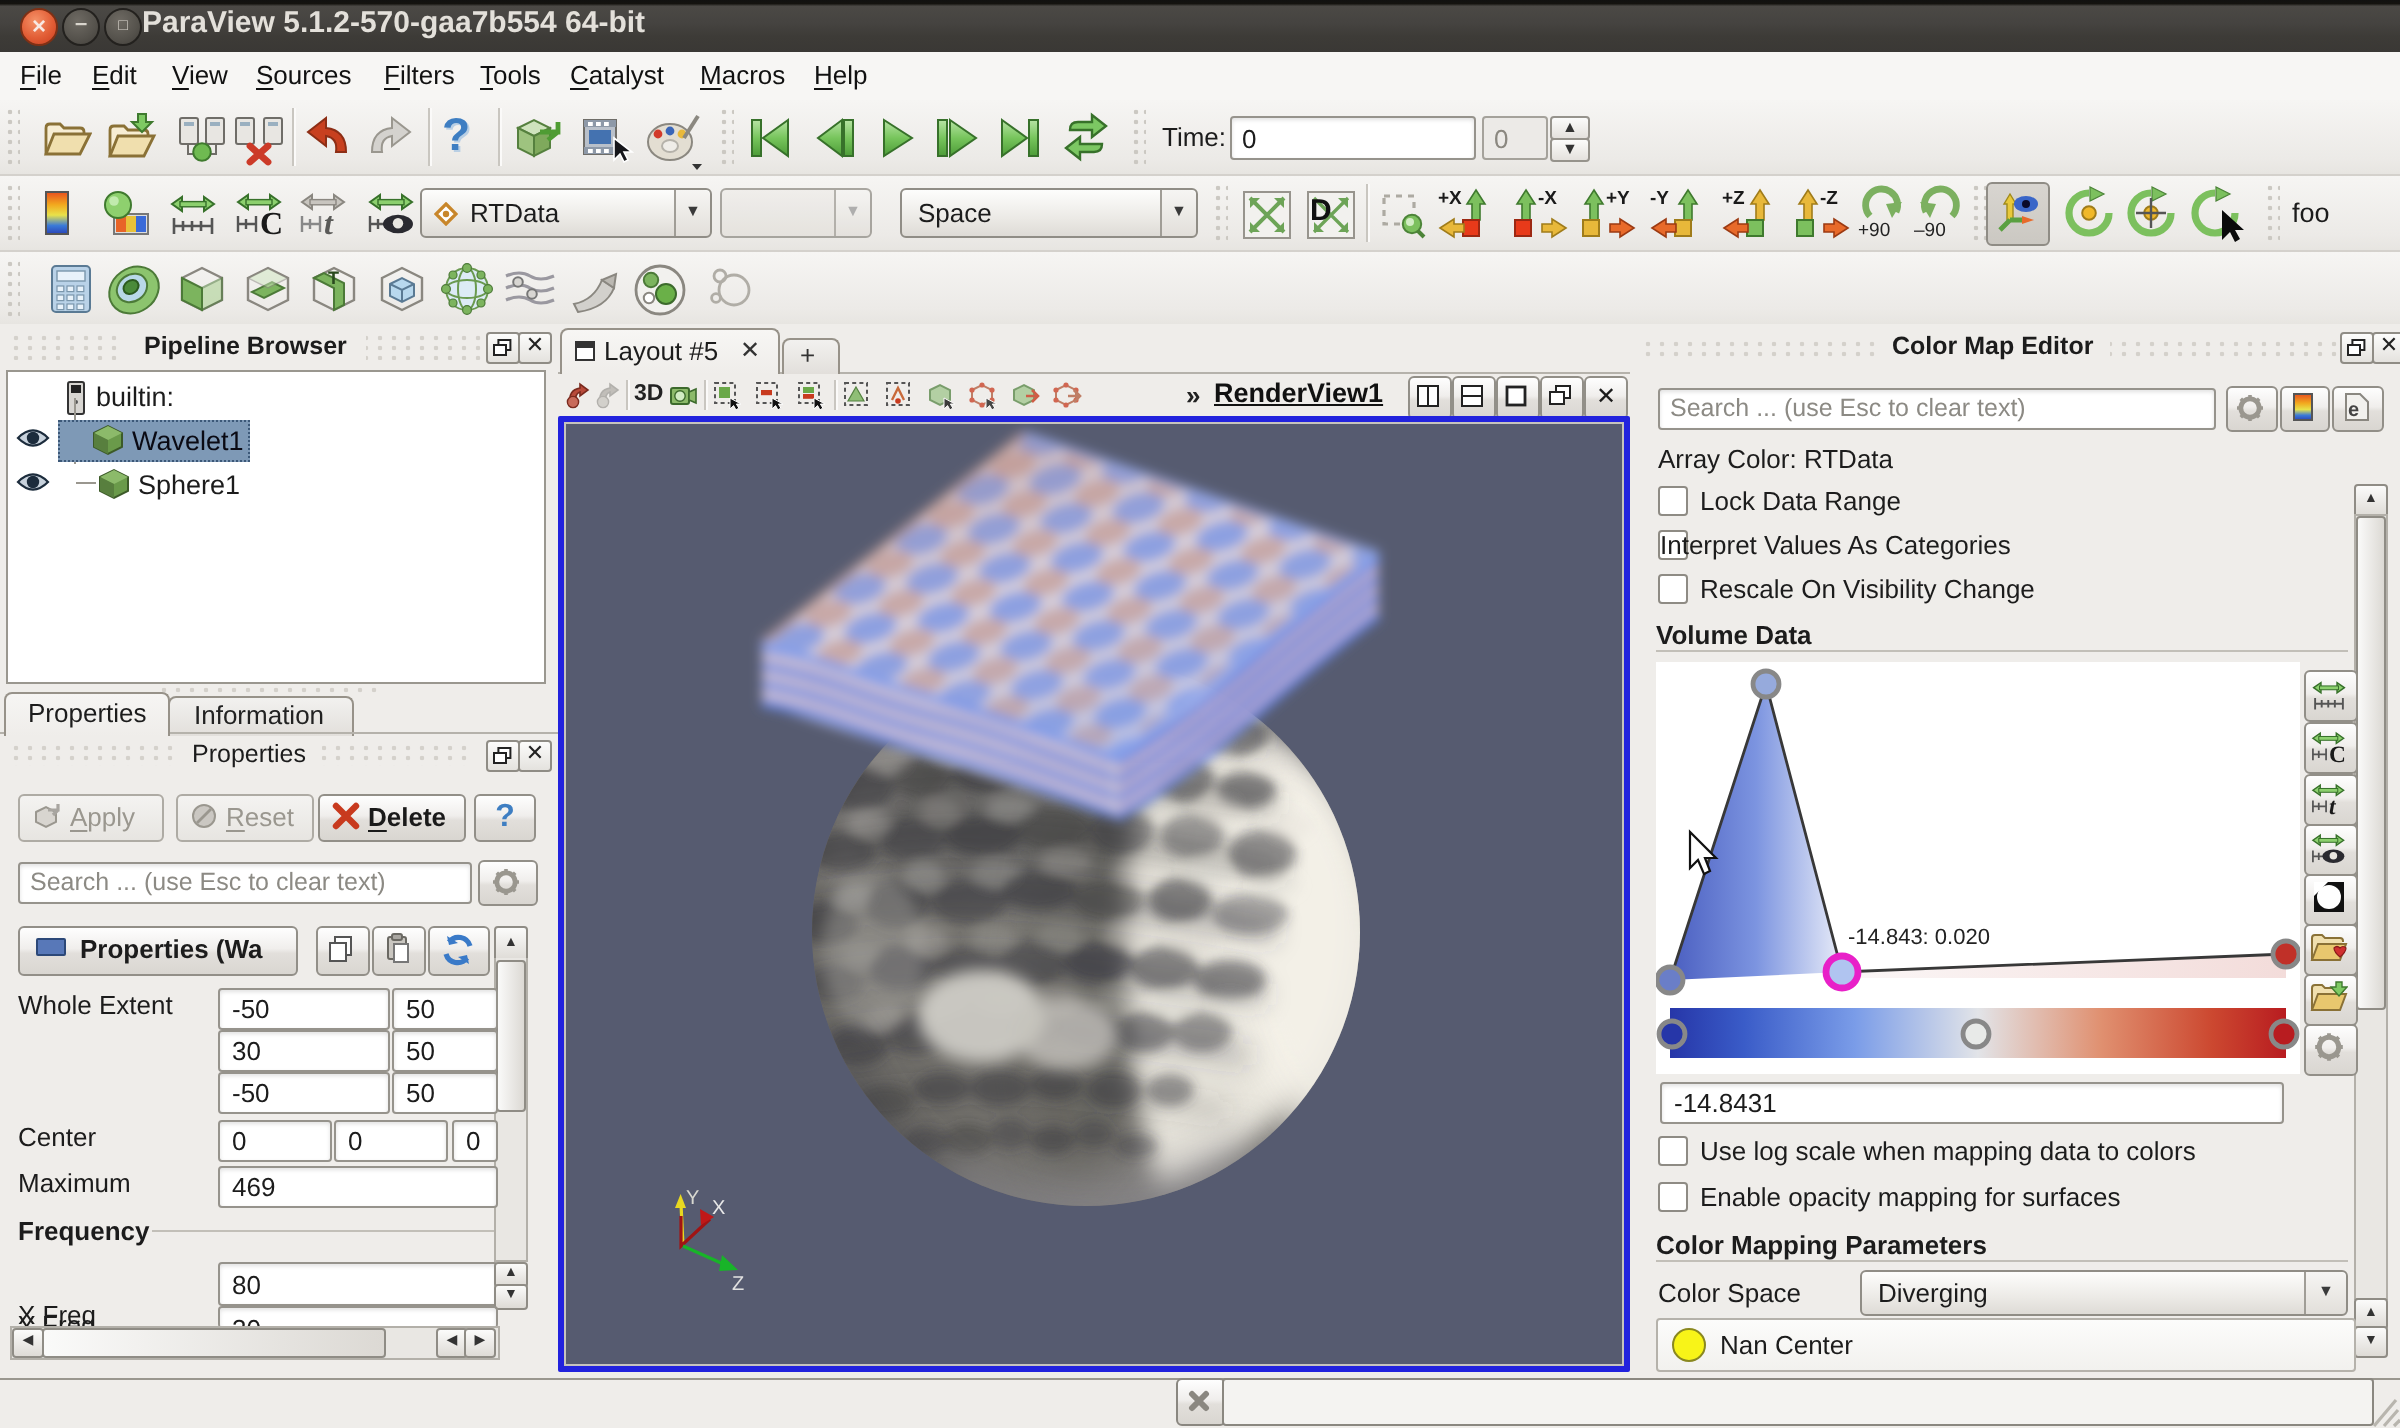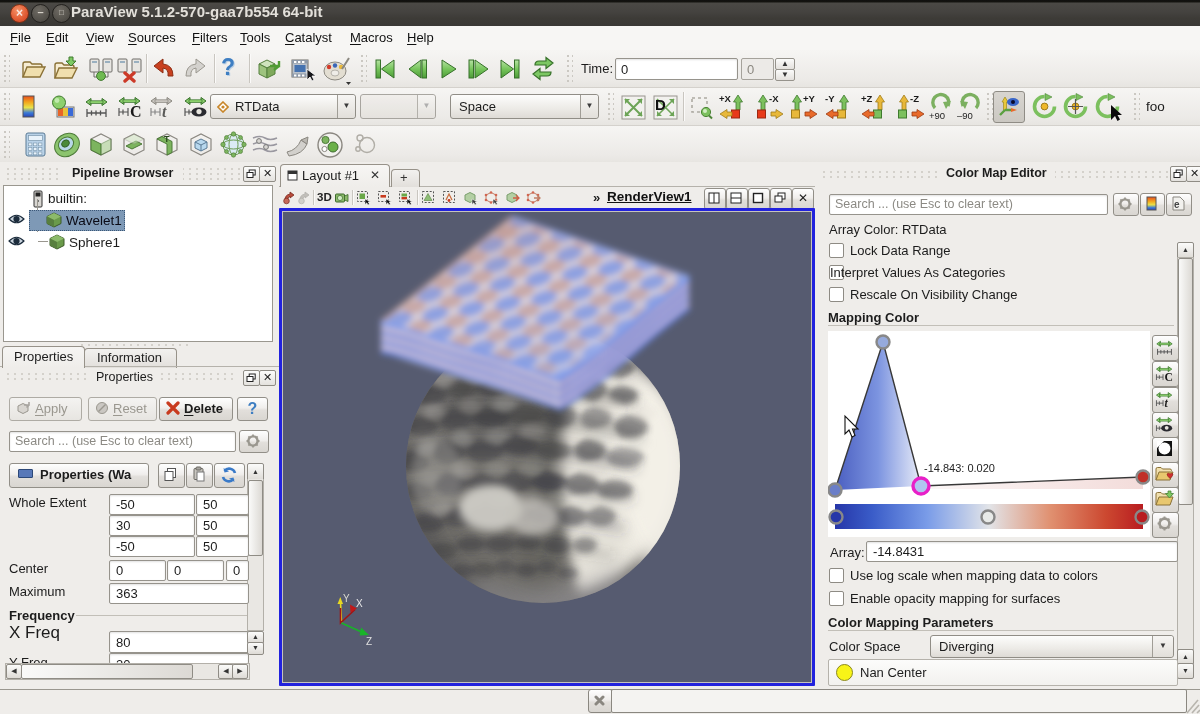--- a/index.html
+++ b/index.html
@@ -555,25 +555,25 @@
     <span style="position:absolute;left:6px;top:2px">0</span>
   </div>
 <div class="abs entry" style="left:167px;top:560px;width:55px;height:19px">
     <span style="position:absolute;left:6px;top:2px">0</span>
   </div>
 <div class="abs entry" style="left:226px;top:560px;width:21px;height:19px">
     <span style="position:absolute;left:6px;top:2px">0</span>
   </div>
 <div class="abs" style="left:9px;top:584px;font-size:13px">Maximum</div>
 <div class="abs entry" style="left:109px;top:583px;width:138px;height:19px">
-    <span style="position:absolute;left:6px;top:2px">363</span>
+    <span style="position:absolute;left:6px;top:2px">469</span>
   </div>
 <div class="abs" style="left:9px;top:608px;font-size:13px;font-weight:bold">Frequency</div>
 <div class="abs hline" style="left:76px;top:615px;width:171px;background:#c2bfb8"></div>
-<div class="abs" style="left:9px;top:623px;font-size:17px">X Freq</div>
+<div class="abs" style="left:9px;top:650px;font-size:13px">X Freq</div>
 <div class="abs entry" style="left:109px;top:631px;width:138px;height:20px">
     <span style="position:absolute;left:6px;top:3px">80</span>
   </div>
 <div class="abs sbtn" style="left:247px;top:631px;width:15px;height:11px">
     <div class="arrglyph" style="line-height:10px;font-size:7px">▲</div>
   </div>
 <div class="abs sbtn" style="left:247px;top:642px;width:15px;height:11px">
     <div class="arrglyph" style="line-height:10px;font-size:7px">▼</div>
   </div>
 <div class="abs" style="left:9px;top:655px;font-size:13px;clip-path:inset(0 0 38% 0)">Y Freq</div>
@@ -587,21 +587,21 @@
 <div class="abs sbtn" style="left:218px;top:664px;width:14px;height:13px;line-height:12px;font-size:7px">◀</div>
 <div class="abs sbtn" style="left:232px;top:664px;width:14px;height:13px;line-height:12px;font-size:7px">▶</div>
 
 <div class="abs" style="left:279px;top:162px;width:536px;height:48px;background:#efedea"></div>
 <div class="abs" style="left:279px;top:186px;width:536px;height:1px;background:#b5b2ab"></div>
 <div class="abs tab on" style="left:280px;top:164px;width:108px;height:22px;background:linear-gradient(#f7f6f4,#efedea)"></div>
 <svg class="abs" style="left:287px;top:170px" width="11" height="11" viewBox="0 0 11 11">
     <rect x="1" y="1" width="9" height="9" fill="#fff" stroke="#333"></rect>
     <rect x="1" y="1" width="9" height="3" fill="#333"></rect>
   </svg>
-<div class="abs" style="left:302px;top:168px;font-size:13px">Layout #1</div>
+<div class="abs" style="left:302px;top:168px;font-size:13px">Layout #5</div>
 <div class="abs" style="left:370px;top:168px;font-size:12px;color:#333">✕</div>
 <div class="abs tab" style="left:391px;top:169px;width:27px;height:17px"></div>
 <div class="abs" style="left:400px;top:170px;font-size:13px;color:#333">+</div>
 
 <svg class="abs" style="left:282px;top:190px" width="15" height="15" viewBox="0 0 15 15">
     <path d="M3 12 Q2 5 8 4 L8 2 L12 5 L8 8 L8 6 Q5 7 6 12 Z" fill="#b84a3a" stroke="#7a2a1e" stroke-width=".8"></path>
     <circle cx="4.5" cy="11" r="2.8" fill="#c86a5a" stroke="#7a2a1e" stroke-width=".7"></circle>
   </svg>
 <svg class="abs" style="left:297px;top:190px" width="15" height="15" viewBox="0 0 15 15" opacity=".45">
     <path d="M3 12 Q2 5 8 4 L8 2 L12 5 L8 8 L8 6 Q5 7 6 12 Z" fill="#8a8780" stroke="#6a6862" stroke-width=".8"></path>
@@ -949,21 +949,21 @@
     <path d="M2 2 L9 2 L13 6 L13 15 L2 15 Z" fill="#f2f1ee" stroke="#8a8780"></path>
     <text x="3" y="13" font-size="10" font-weight="bold" fill="#444">e</text>
   </svg>
 <div class="abs" style="left:829px;top:222px;font-size:13px">Array Color: RTData</div>
 <div class="abs chk" style="left:829px;top:243px"></div>
 <div class="abs" style="left:850px;top:243px;font-size:13px">Lock Data Range</div>
 <div class="abs chk" style="left:829px;top:265px"></div>
 <div class="abs" style="left:830px;top:265px;font-size:13px">Interpret Values As Categories</div>
 <div class="abs chk" style="left:829px;top:287px"></div>
 <div class="abs" style="left:850px;top:287px;font-size:13px">Rescale On Visibility Change</div>
-<div class="abs" style="left:828px;top:310px;font-size:13px;font-weight:bold">Mapping Color</div>
+<div class="abs" style="left:828px;top:310px;font-size:13px;font-weight:bold">Volume Data</div>
 <div class="abs hline" style="left:828px;top:325px;width:346px;background:#c2bfb8"></div>
 
 <div class="abs sbtn" style="left:1177px;top:242px;width:15px;height:15px;line-height:14px;font-size:7px">▲</div>
 <div class="abs scroll-tr" style="left:1177px;top:257px;width:15px;height:391px"></div>
 <div class="abs scroll-th" style="left:1178px;top:258px;width:13px;height:245px"></div>
 <div class="abs sbtn" style="left:1177px;top:649px;width:15px;height:14px;line-height:13px;font-size:7px">▲</div>
 <div class="abs sbtn" style="left:1177px;top:663px;width:15px;height:14px;line-height:13px;font-size:7px">▼</div>
 
 <svg class="abs" style="left:828px;top:331px" width="322" height="206" viewBox="0 0 322 206">
 <defs>
@@ -1055,21 +1055,21 @@
   </svg>
 <div class="abs btn" style="left:1152px;top:512px;width:25px;height:24px"></div>
 <svg class="abs" style="left:1156px;top:515px" width="17" height="17" viewBox="0 0 16 16">
     <circle cx="8" cy="8" r="4.6" fill="none" stroke="#9a978f" stroke-width="2.4"></circle>
     <g stroke="#9a978f" stroke-width="1.8">
       <path d="M8 1.5 L8 3.5 M8 12.5 L8 14.5 M1.5 8 L3.5 8 M12.5 8 L14.5 8 M3.4 3.4 L4.8 4.8 M11.2 11.2 L12.6 12.6 M3.4 12.6 L4.8 11.2 M11.2 4.8 L12.6 3.4"></path>
     </g>
   </svg>
 
 <div class="abs" style="left:830px;top:545px;font-size:13px">Array:</div>
-<div class="abs entry" style="left:866px;top:541px;width:310px;height:19px">
+<div class="abs entry" style="left:830px;top:541px;width:310px;height:19px">
     <span style="position:absolute;left:6px;top:2px">-14.8431</span>
   </div>
 <div class="abs chk" style="left:829px;top:568px"></div>
 <div class="abs" style="left:850px;top:568px;font-size:13px">Use log scale when mapping data to colors</div>
 <div class="abs chk" style="left:829px;top:591px"></div>
 <div class="abs" style="left:850px;top:591px;font-size:13px">Enable opacity mapping for surfaces</div>
 <div class="abs" style="left:828px;top:615px;font-size:13px;font-weight:bold">Color Mapping Parameters</div>
 <div class="abs hline" style="left:828px;top:630px;width:346px;background:#c2bfb8"></div>
 <div class="abs" style="left:829px;top:639px;font-size:13px">Color Space</div>
 <div class="abs combo" style="left:930px;top:635px;width:242px;height:21px">

